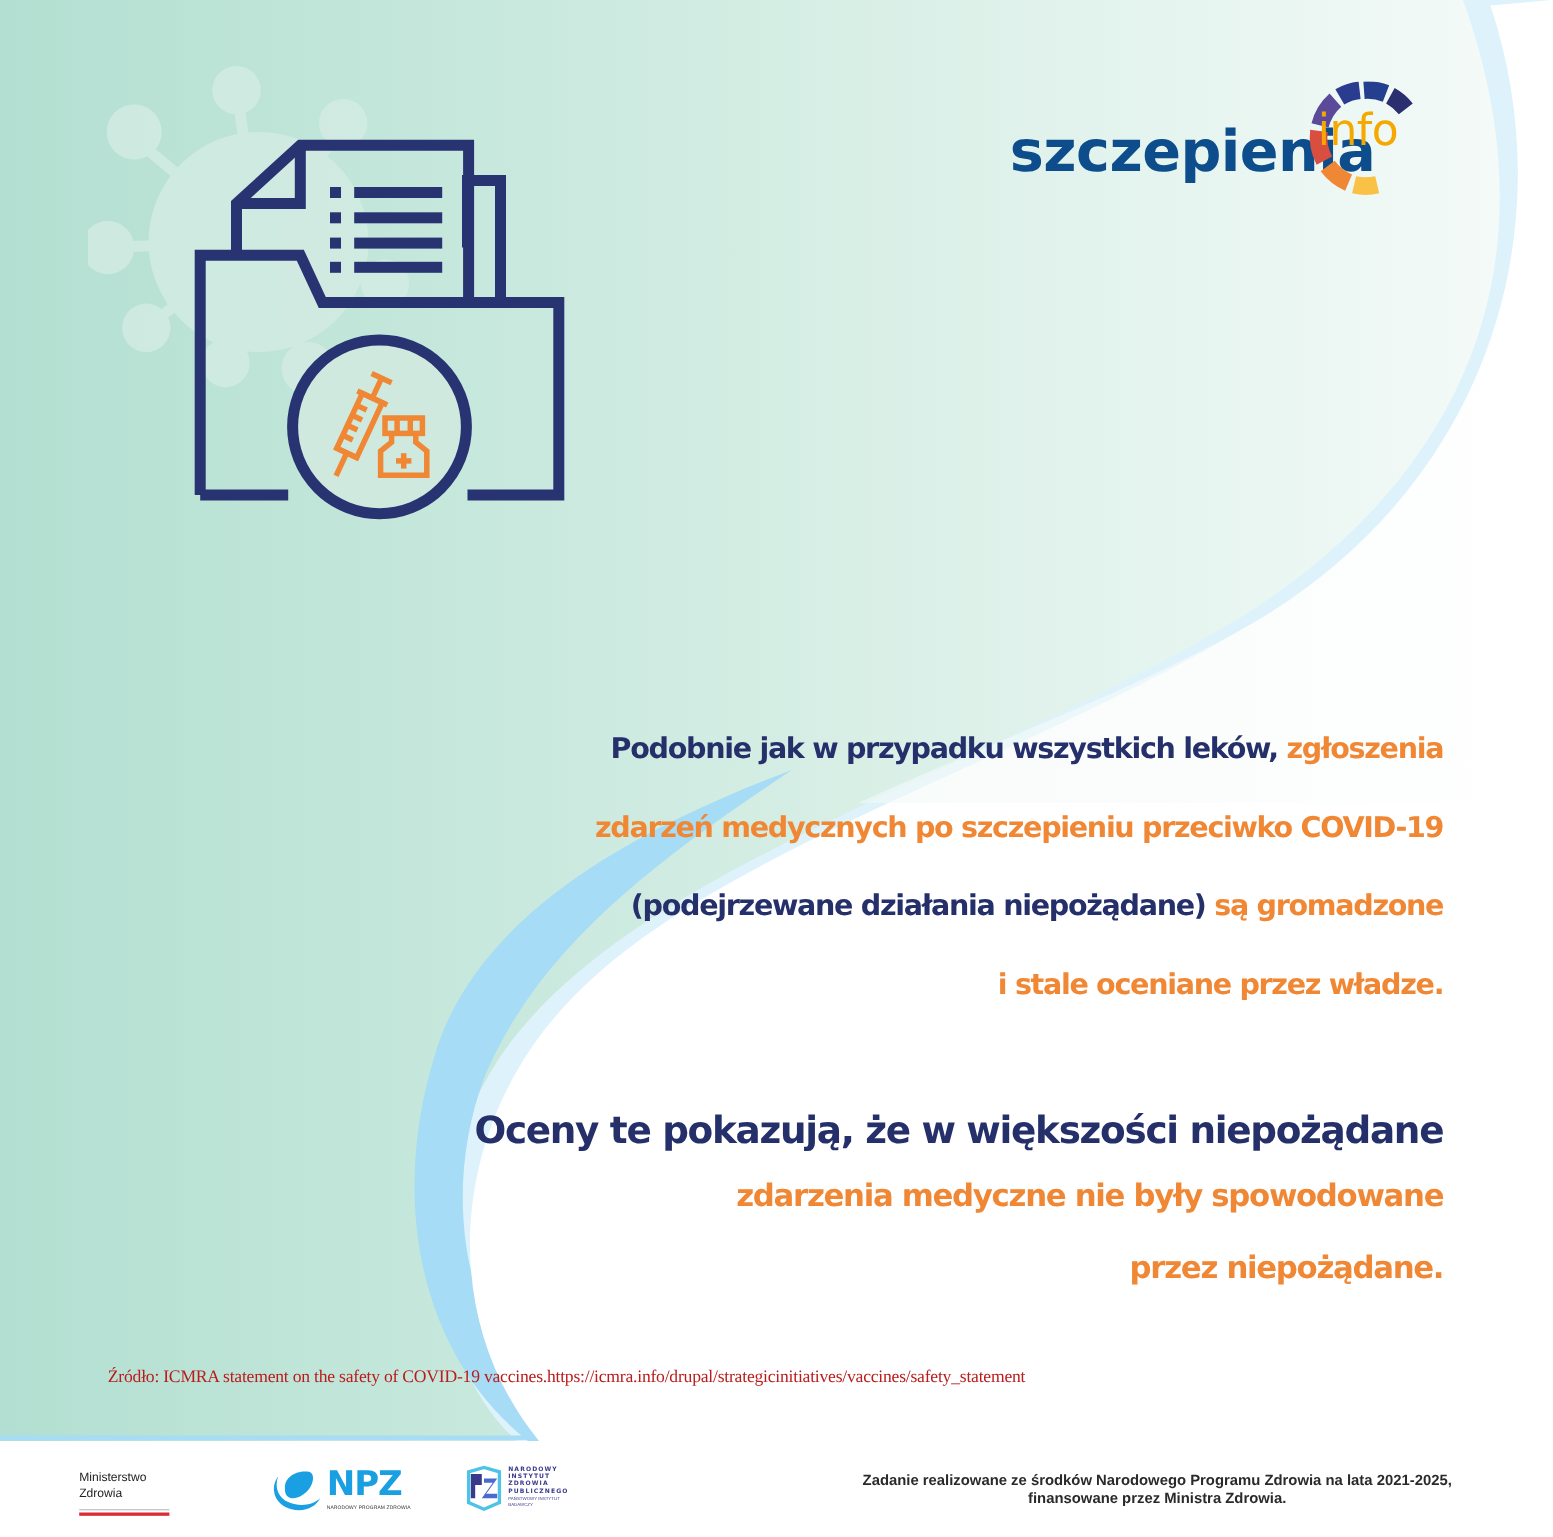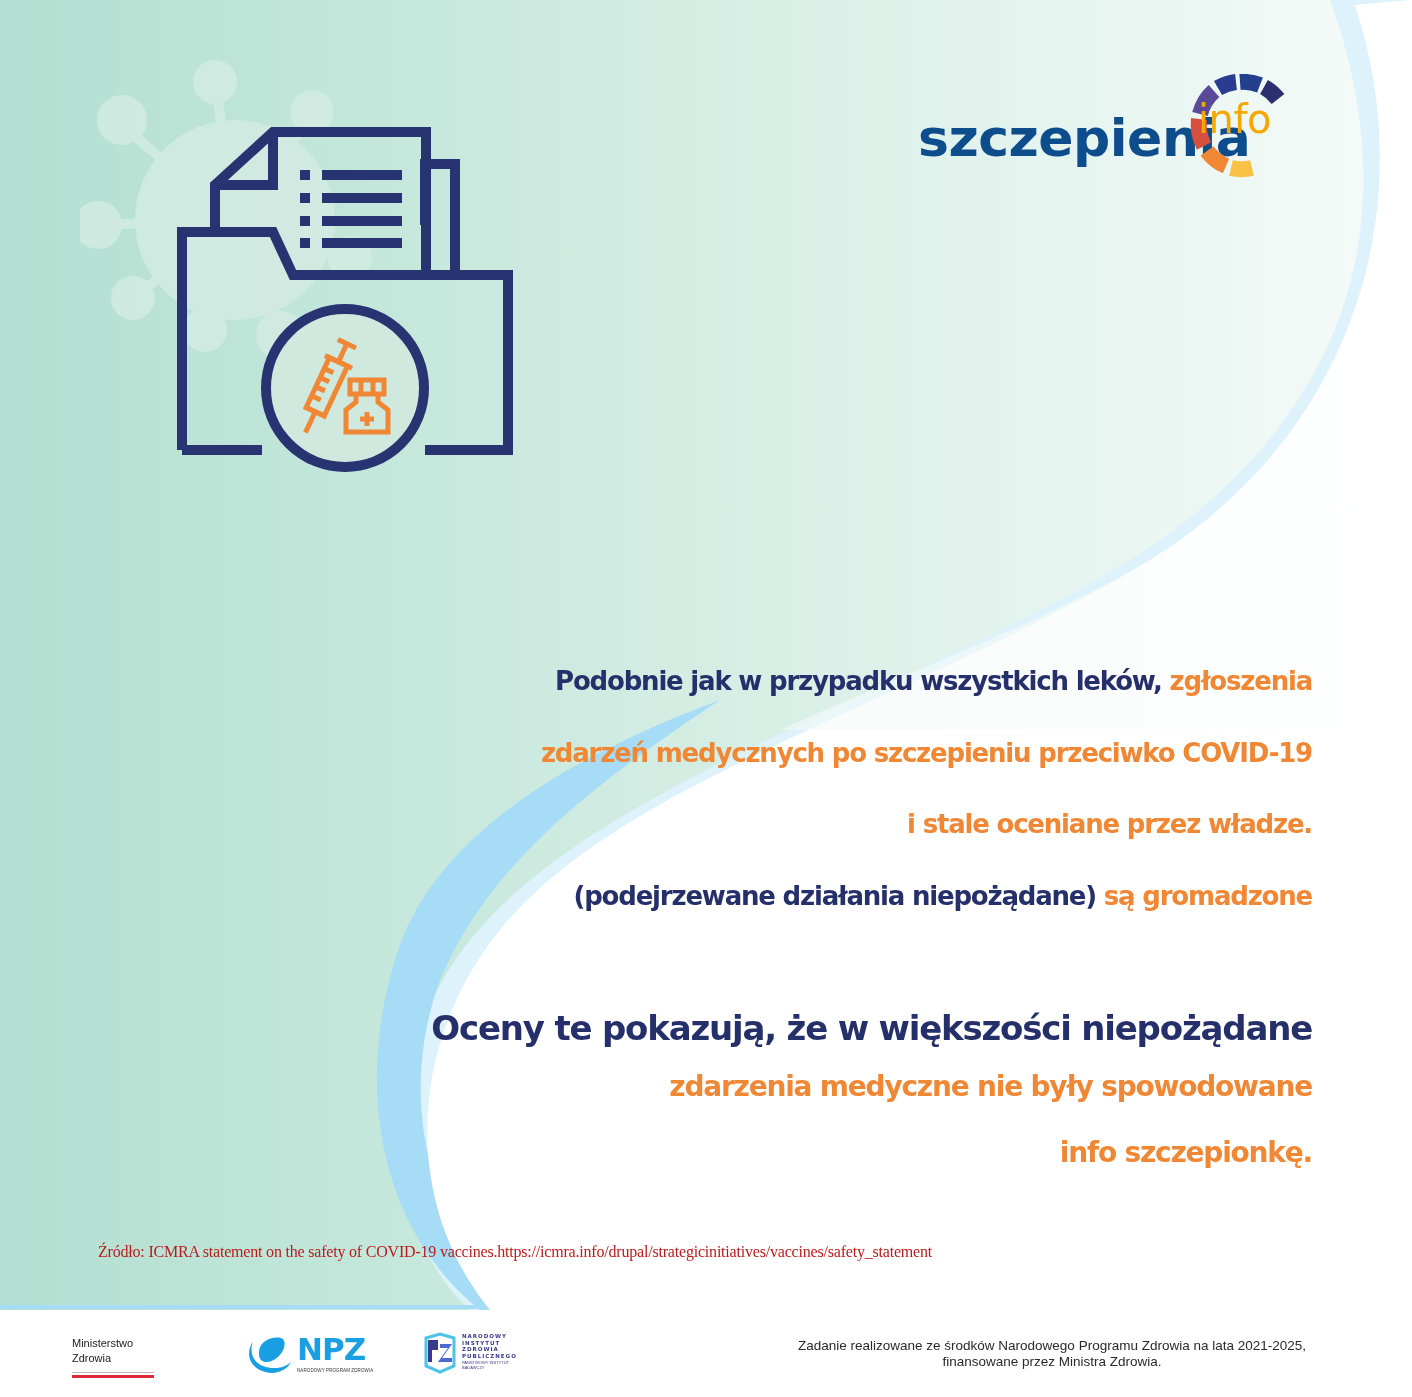--- a/index.html
+++ b/index.html
@@ -54,21 +54,21 @@
     .npz-logo { position: absolute; left: 245px; top: 22px; }
     .npz-text { position: absolute; left: 52px; top: -1px; font-family: "DejaVu Sans", sans-serif; font-weight: bold; font-size: 31px; color: #1aa0e2; letter-spacing: -1px; }
     .npz-sub { position: absolute; left: 52px; top: 36px; font-family: "Liberation Sans", sans-serif; font-size: 4.5px; color: #333; white-space: nowrap; letter-spacing: 0.1px; }
 
     .nizp-logo { position: absolute; left: 420px; top: 22px; }
     .nizp-text { position: absolute; left: 42px; top: 1px; font-family: "DejaVu Sans", sans-serif; font-weight: bold; font-size: 5.5px; color: #3a3a8c; line-height: 6.5px; letter-spacing: 1px; white-space: nowrap; }
     .nizp-sub { position: absolute; left: 42px; top: 28px; font-family: "Liberation Sans", sans-serif; font-size: 4px; color: #3a3a8c; line-height: 5px; white-space: nowrap; }
 
     .funding {
       position: absolute; left: 770px; top: 28px; width: 564px; text-align: center;
-      font-family: "Liberation Sans", sans-serif; font-size: 13.5px; color: #2a2a2a; line-height: 16px;
+      font-family: "Liberation Sans", sans-serif; font-size: 13.5px; color: #2a2a2a; line-height: 16px; font-weight: bold;
     }
   </style>
 </head>
 <body>
 
 <div id="poster">
 
   <svg id="bg-svg" width="1412" height="1310" viewBox="0 0 1412 1310">
     <defs>
       <linearGradient id="tealGrad" x1="0" y1="0" x2="1" y2="0">
@@ -182,31 +182,31 @@
   </svg>
 
   <div class="main-text p1">
     <div>
       <span class="navy">Podobnie jak w przypadku wszystkich leków, </span><span class="orange">zgłoszenia</span>
     </div>
     <div>
       <span class="orange">zdarzeń medycznych po szczepieniu przeciwko COVID-19</span>
     </div>
     <div>
+      <span class="navy">(podejrzewane działania niepożądane) </span><span class="orange">są gromadzone</span>
+    </div>
+    <div>
       <span class="orange">i stale oceniane przez władze.</span>
-    </div>
-    <div>
-      <span class="navy">(podejrzewane działania niepożądane) </span><span class="orange">są gromadzone</span>
     </div>
   </div>
 
   <div class="main-text p2">
     <div class="navy">Oceny te pokazują, że w większości niepożądane</div>
     <div class="orange big">zdarzenia medyczne nie były spowodowane</div>
-    <div class="orange big">info szczepionkę.</div>
+    <div class="orange big">przez niepożądane.</div>
   </div>
 
   <div class="source">Źródło: ICMRA statement on the safety of COVID-19 vaccines.https://icmra.info/drupal/strategicinitiatives/vaccines/safety_statement</div>
 </div>
 
 <div class="footer">
   <div class="mz-logo">
     <div class="mz-text">Ministerstwo</div>
     <div class="mz-text">Zdrowia</div>
     <div class="mz-bar"></div>

